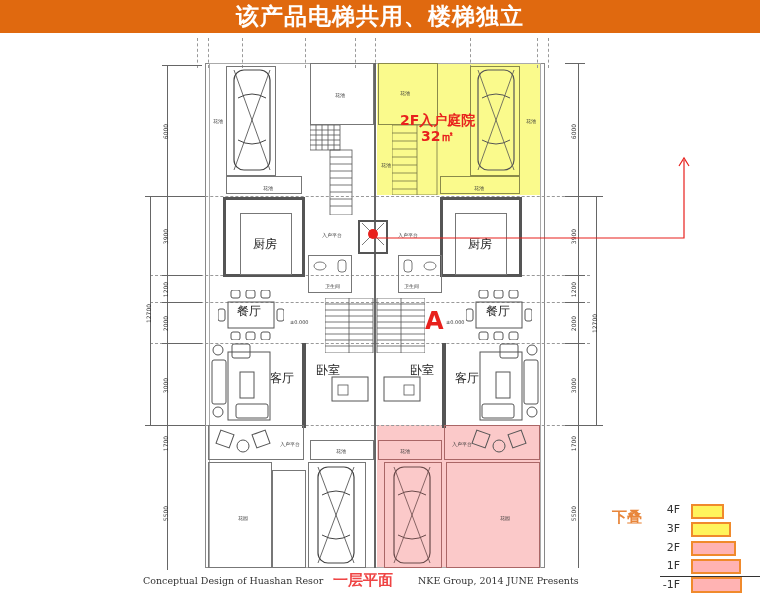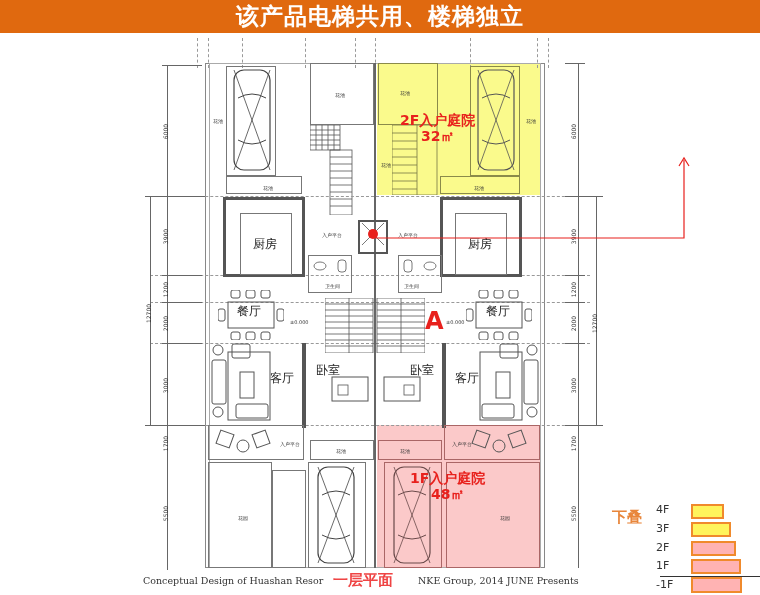--- a/index.html
+++ b/index.html
@@ -15,21 +15,21 @@
   .dimline-v { position: absolute; width: 1px; background: #666; }
   .dimline-h { position: absolute; height: 1px; background: #666; }
   .dimtxt { position: absolute; font-size: 6px; color: #333; transform: rotate(-90deg); transform-origin: center; white-space: nowrap; font-family: "DejaVu Sans", sans-serif; }
   .room-lbl { position: absolute; font-size: 12px; color: #222; font-family: "DejaVu Serif", serif; white-space: nowrap; }
   .small-lbl { position: absolute; font-size: 5px; color: #333; white-space: nowrap; }
   .court-lbl { position: absolute; color: #e8211d; font-weight: bold; text-align: center; white-space: nowrap; line-height: 1.15; font-size: 14px; }
   .callout { position: absolute; left: 632px; top: 97px; width: 88px; height: 58px; background: #e0690f; color: #fff; font-size: 14px; font-weight: bold; display: flex; flex-direction: column; align-items: center; justify-content: center; line-height: 1.35; }
   .footer-l, .footer-r { position: absolute; top: 575px; font-size: 9.5px; color: #333; font-family: "DejaVu Serif", serif; white-space: nowrap; }
   .footer-c { position: absolute; top: 571px; left: 333px; font-size: 15px; font-weight: bold; color: #ef4444; white-space: nowrap; }
   .stack-lbl { position: absolute; left: 612px; top: 508px; font-size: 15px; color: #e8863b; font-weight: bold; }
-  .floor-lbl { position: absolute; font-size: 11px; color: #333; width: 24px; }
+  .floor-lbl { position: absolute; font-size: 11px; color: #333; width: 24px; text-align: right; }
   .floor-bar { position: absolute; border: 2px solid #f08a2c; }
   .marker-a { position: absolute; left: 425px; top: 307px; font-size: 24px; font-weight: bold; color: #e8211d; }
 </style>
 </head>
 <body>
 
 <div id="stage">
 
   <div class="banner">
     <span>该产品电梯共用、楼梯独立</span>
@@ -260,24 +260,20 @@
       <line x1="40" y1="2" x2="4" y2="98" stroke="#444" stroke-width="0.8"></line>
     </svg>
     <div class="thin" style="left:384px;top:462px;width:58px;height:106px;border-color:#a66;"></div>
     <svg class="abs" style="left:390px;top:465px;" width="44" height="100" viewBox="0 0 44 100">
       <rect x="4" y="2" width="36" height="96" rx="10" fill="none" stroke="#6a4a4a" stroke-width="1.2"></rect>
       <path d="M8 30 Q22 22 36 30 M8 70 Q22 78 36 70" fill="none" stroke="#6a4a4a" stroke-width="1"></path>
       <line x1="4" y1="2" x2="40" y2="98" stroke="#6a4a4a" stroke-width="0.8"></line>
       <line x1="40" y1="2" x2="4" y2="98" stroke="#6a4a4a" stroke-width="0.8"></line>
     </svg>
 
-    <div class="court-lbl" style="left:410px;top:470px;">
-      <div>1F入户庭院</div>
-      <div>48㎡</div>
-    </div>
 
     <div class="dimline-v" style="left:167px;top:65px;height:505px;"></div>
     <div class="dimline-v" style="left:150px;top:196px;height:230px;"></div>
     <div class="dimline-h" style="left:162px;top:65px;width:40px;"></div>
     <div class="dimline-h" style="left:145px;top:196px;width:60px;"></div>
     <div class="dimline-h" style="left:162px;top:275px;width:40px;"></div>
     <div class="dimline-h" style="left:162px;top:302px;width:40px;"></div>
     <div class="dimline-h" style="left:162px;top:343px;width:40px;"></div>
     <div class="dimline-h" style="left:145px;top:425px;width:60px;"></div>
     <div class="dimtxt" style="left:158px;top:128px;">6000</div>

